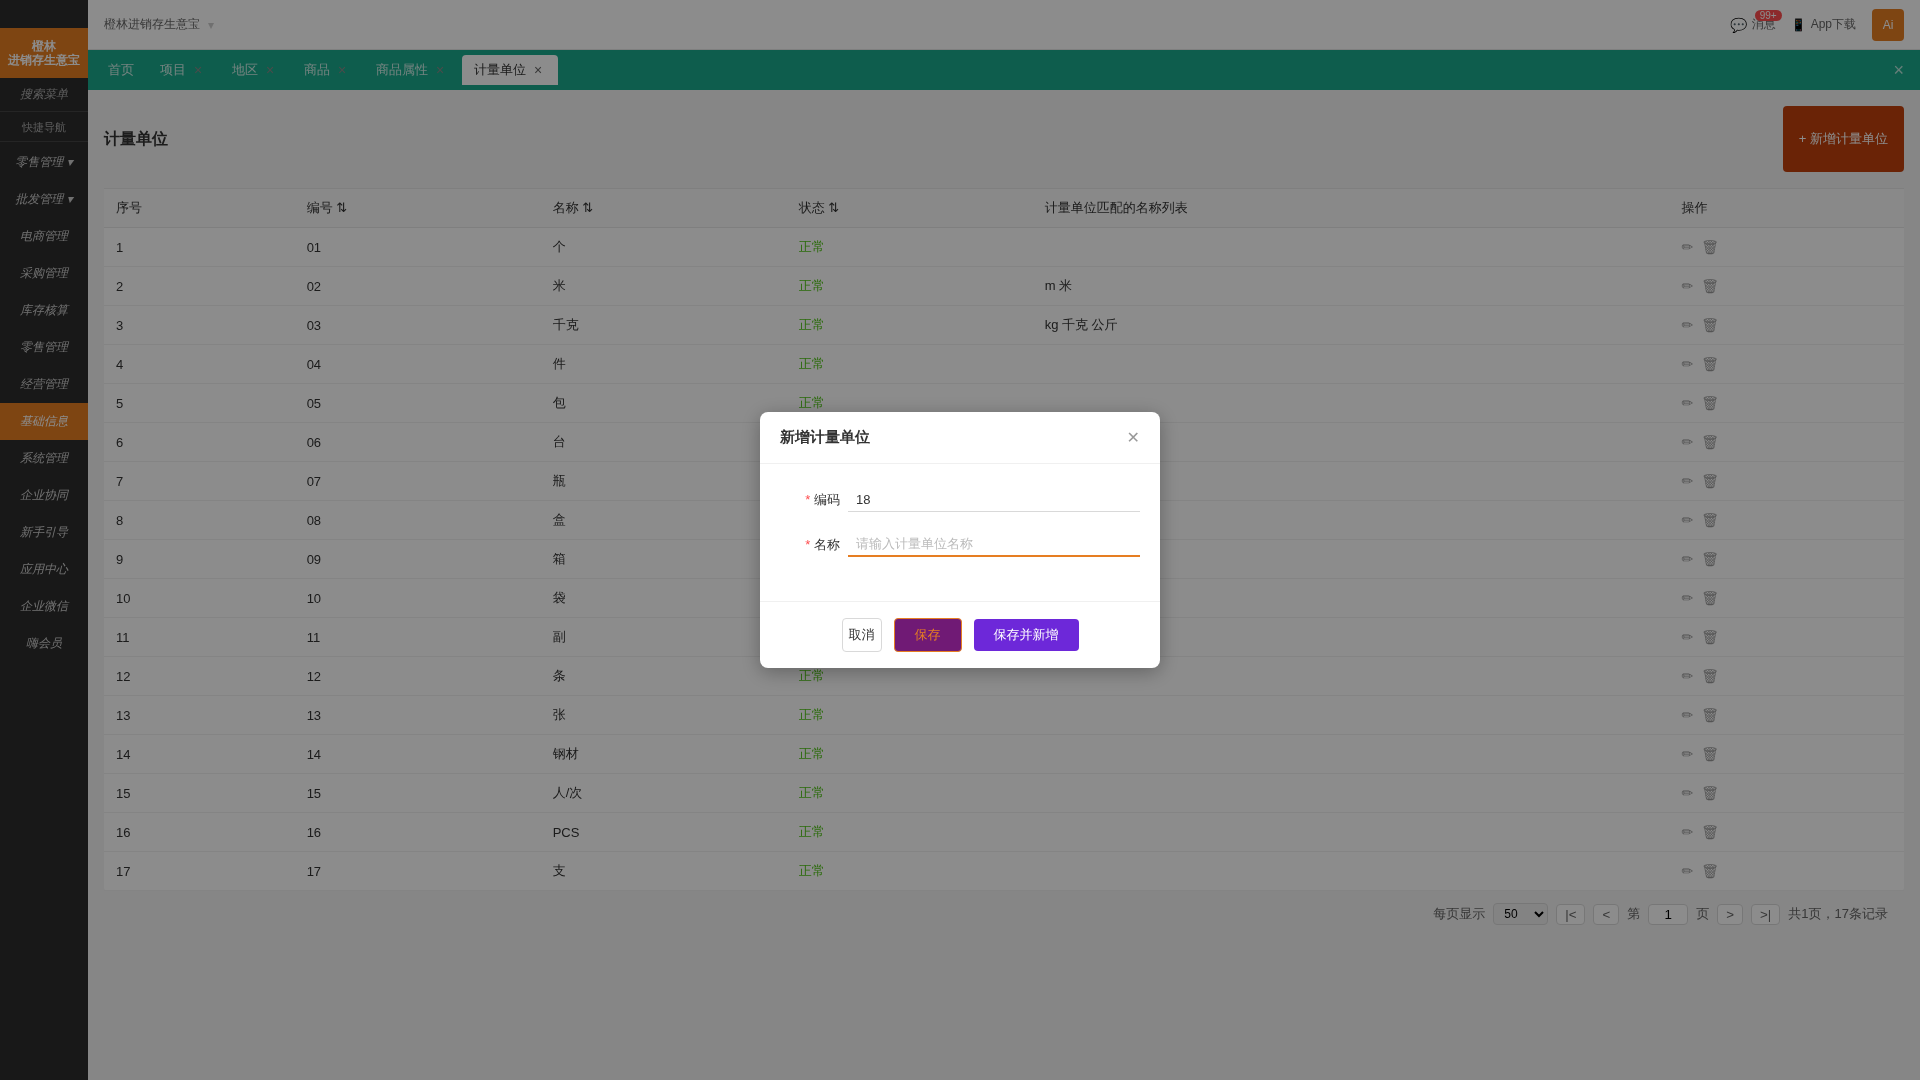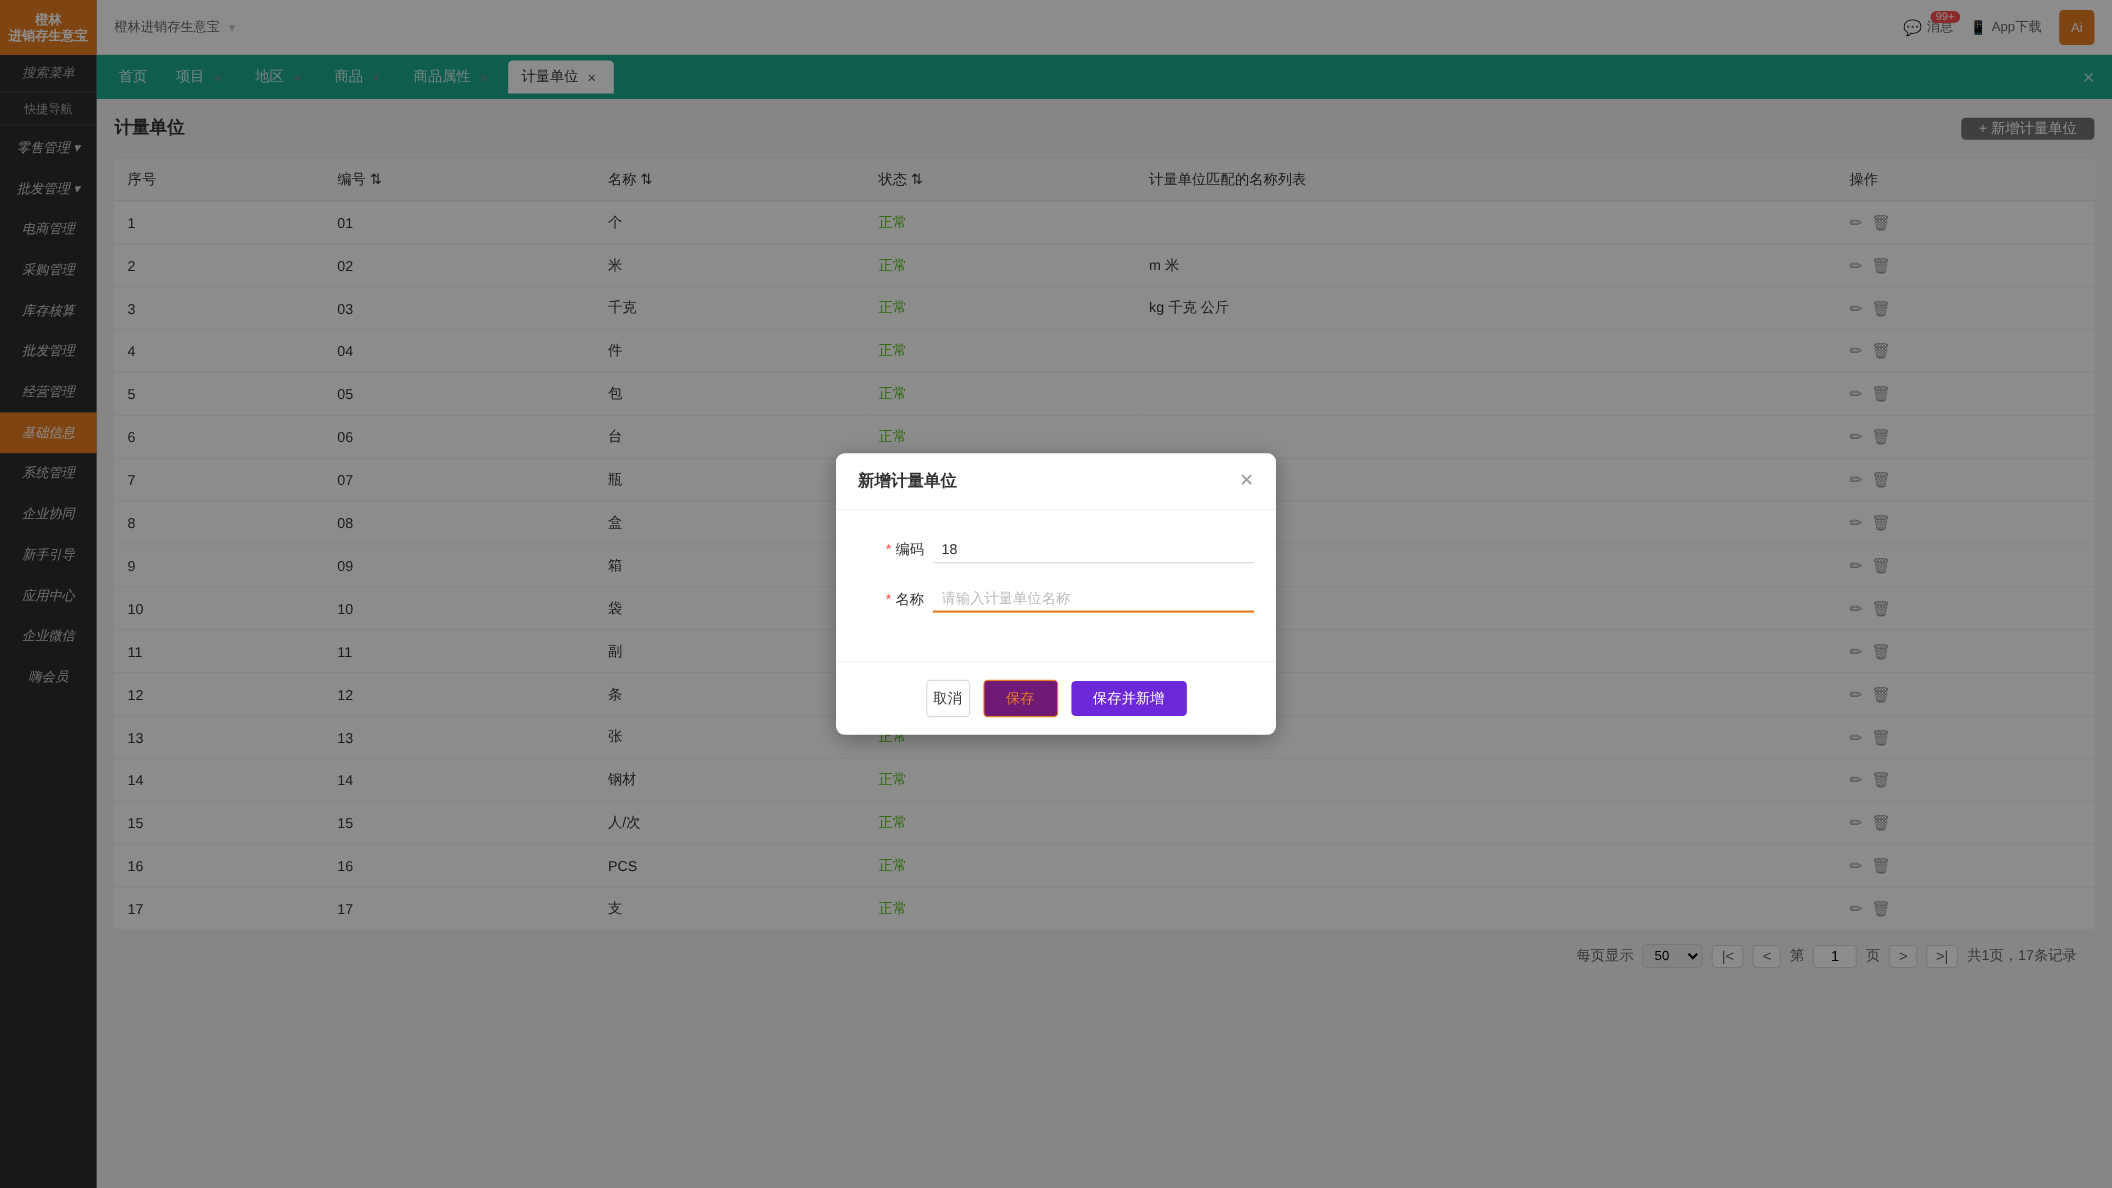--- a/index.html
+++ b/index.html
@@ -1,20 +1,20 @@
 <!DOCTYPE html>
 <html><head>
   <meta charset="utf-8">
   <style>
     * { margin: 0; padding: 0; box-sizing: border-box; }
     body { font-family: 'Microsoft YaHei', Arial, sans-serif; font-size: 13px; background: #f0f2f5; width: 1920px; height: 1080px; overflow: hidden; display: flex; }
 
     
     .sidebar { width: 88px; background: #2d2d2d; height: 1080px; flex-shrink: 0; display: flex; flex-direction: column; align-items: center; }
-    .sidebar-logo { width: 88px; height: 50px; background: #e67e22; display: flex; align-items: center; justify-content: center; }
+    .sidebar-logo { width: 88px; height: 50px; background: #e67e22; display: flex; align-items: center; justify-content: center; margin-top: 28px; }
     .sidebar-logo-text { color: white; font-size: 12px; font-weight: bold; text-align: center; line-height: 1.2; }
     .sidebar-search { width: 100%; padding: 8px 0; border-bottom: 1px solid #444; display: flex; align-items: center; justify-content: center; color: #aaa; font-size: 12px; cursor: pointer; font-style: italic; }
     .sidebar-nav-label { color: #aaa; font-size: 11px; padding: 8px 0 4px 0; text-align: center; cursor: pointer; width: 100%; display: flex; align-items: center; justify-content: center; }
     .sidebar-item { width: 100%; padding: 10px 4px; display: flex; align-items: center; justify-content: center; color: #ccc; font-size: 12px; cursor: pointer; text-align: center; font-style: italic; }
     .sidebar-item.active { background: #e67e22; color: white; }
     .sidebar-divider { width: 100%; height: 1px; background: #444; margin: 2px 0; }
 
     
     .main { flex: 1; display: flex; flex-direction: column; height: 1080px; }
 
@@ -32,21 +32,21 @@
     .tab { display: flex; align-items: center; gap: 4px; padding: 6px 12px; border-radius: 4px 4px 0 0; font-size: 13px; cursor: pointer; color: rgba(255,255,255,0.8); }
     .tab.active { background: white; color: #333; }
     .tab-close-area { width: 16px; height: 16px; display: flex; align-items: center; justify-content: center; cursor: pointer; font-size: 14px; color: #888; }
 
     
     .content { flex: 1; background: #f5f5f5; padding: 16px; overflow: auto; position: relative; }
 
     
     .page-header { display: flex; align-items: center; justify-content: space-between; margin-bottom: 16px; }
     .page-title { font-size: 16px; font-weight: bold; color: #333; }
-    .btn-add { background: #737373; color: white; border: none; padding: 1px 16px; border-radius: 4px; cursor: pointer; font-size: 13px; }
+    .btn-add { background: #c2410c; color: white; border: none; padding: 24px 16px; border-radius: 4px; cursor: pointer; font-size: 13px; }
 
     
     .table-container { background: white; border-radius: 4px; }
     table { width: 100%; border-collapse: collapse; }
     th { background: #fafafa; border-bottom: 1px solid #e8e8e8; border-top: 1px solid #e8e8e8; padding: 10px 12px; text-align: left; font-weight: 500; color: #333; font-size: 13px; }
     td { padding: 10px 12px; border-bottom: 1px solid #f0f0f0; color: #333; font-size: 13px; }
     .status-normal { color: #52c41a; }
     .action-icons { display: flex; gap: 8px; align-items: center; }
     .action-icon { color: #999; cursor: pointer; font-size: 14px; }
 
@@ -96,21 +96,21 @@
   <div class="sidebar-item">
       <span>电商管理</span>
     </div>
   <div class="sidebar-item">
       <span>采购管理</span>
     </div>
   <div class="sidebar-item">
       <span>库存核算</span>
     </div>
   <div class="sidebar-item">
-      <span>批发管理</span>
+      <span>零售管理</span>
     </div>
   <div class="sidebar-item">
       <span>经营管理</span>
     </div>
   <div class="sidebar-item active">
       <span>基础信息</span>
     </div>
   <div class="sidebar-item">
       <span>系统管理</span>
     </div>

